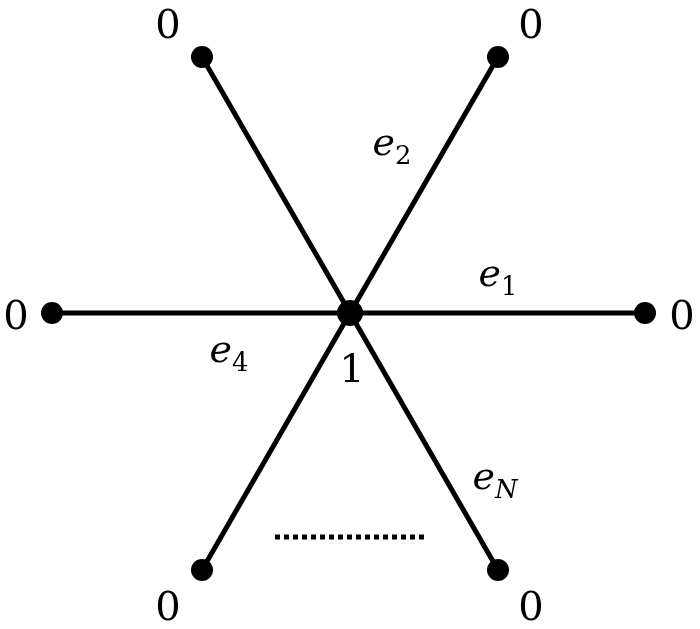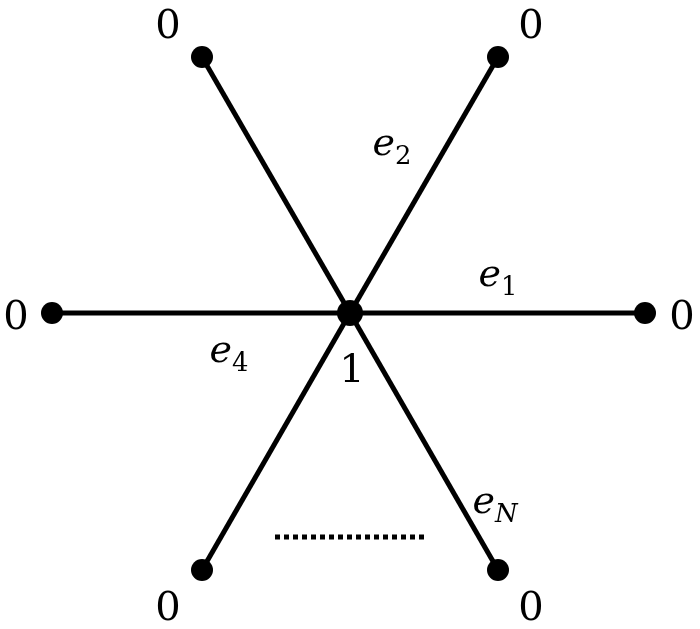--- a/index.html
+++ b/index.html
@@ -135,18 +135,18 @@
     <div class="lbl edge-label" id="lbl-edge-e2" style="left: 392px; top: 146px; text-align: center;">
       <span>e</span><span class="sub">2</span>
     </div>
 
 
     <div class="lbl edge-label" id="lbl-edge-e4" style="left: 205px; top: 353px; margin-left: 24px;">
       <span>e</span><span class="sub">4</span>
     </div>
 
 
-    <div class="lbl edge-label" id="lbl-edge-eN" style="left: 495px; top: 504px;">
+    <div class="lbl edge-label" id="lbl-edge-eN" style="left: 495px; top: 480px;">
       <span>e</span><span class="sub ital">N</span>
     </div>
 
   </div>
 </div>
 
 </body></html>

